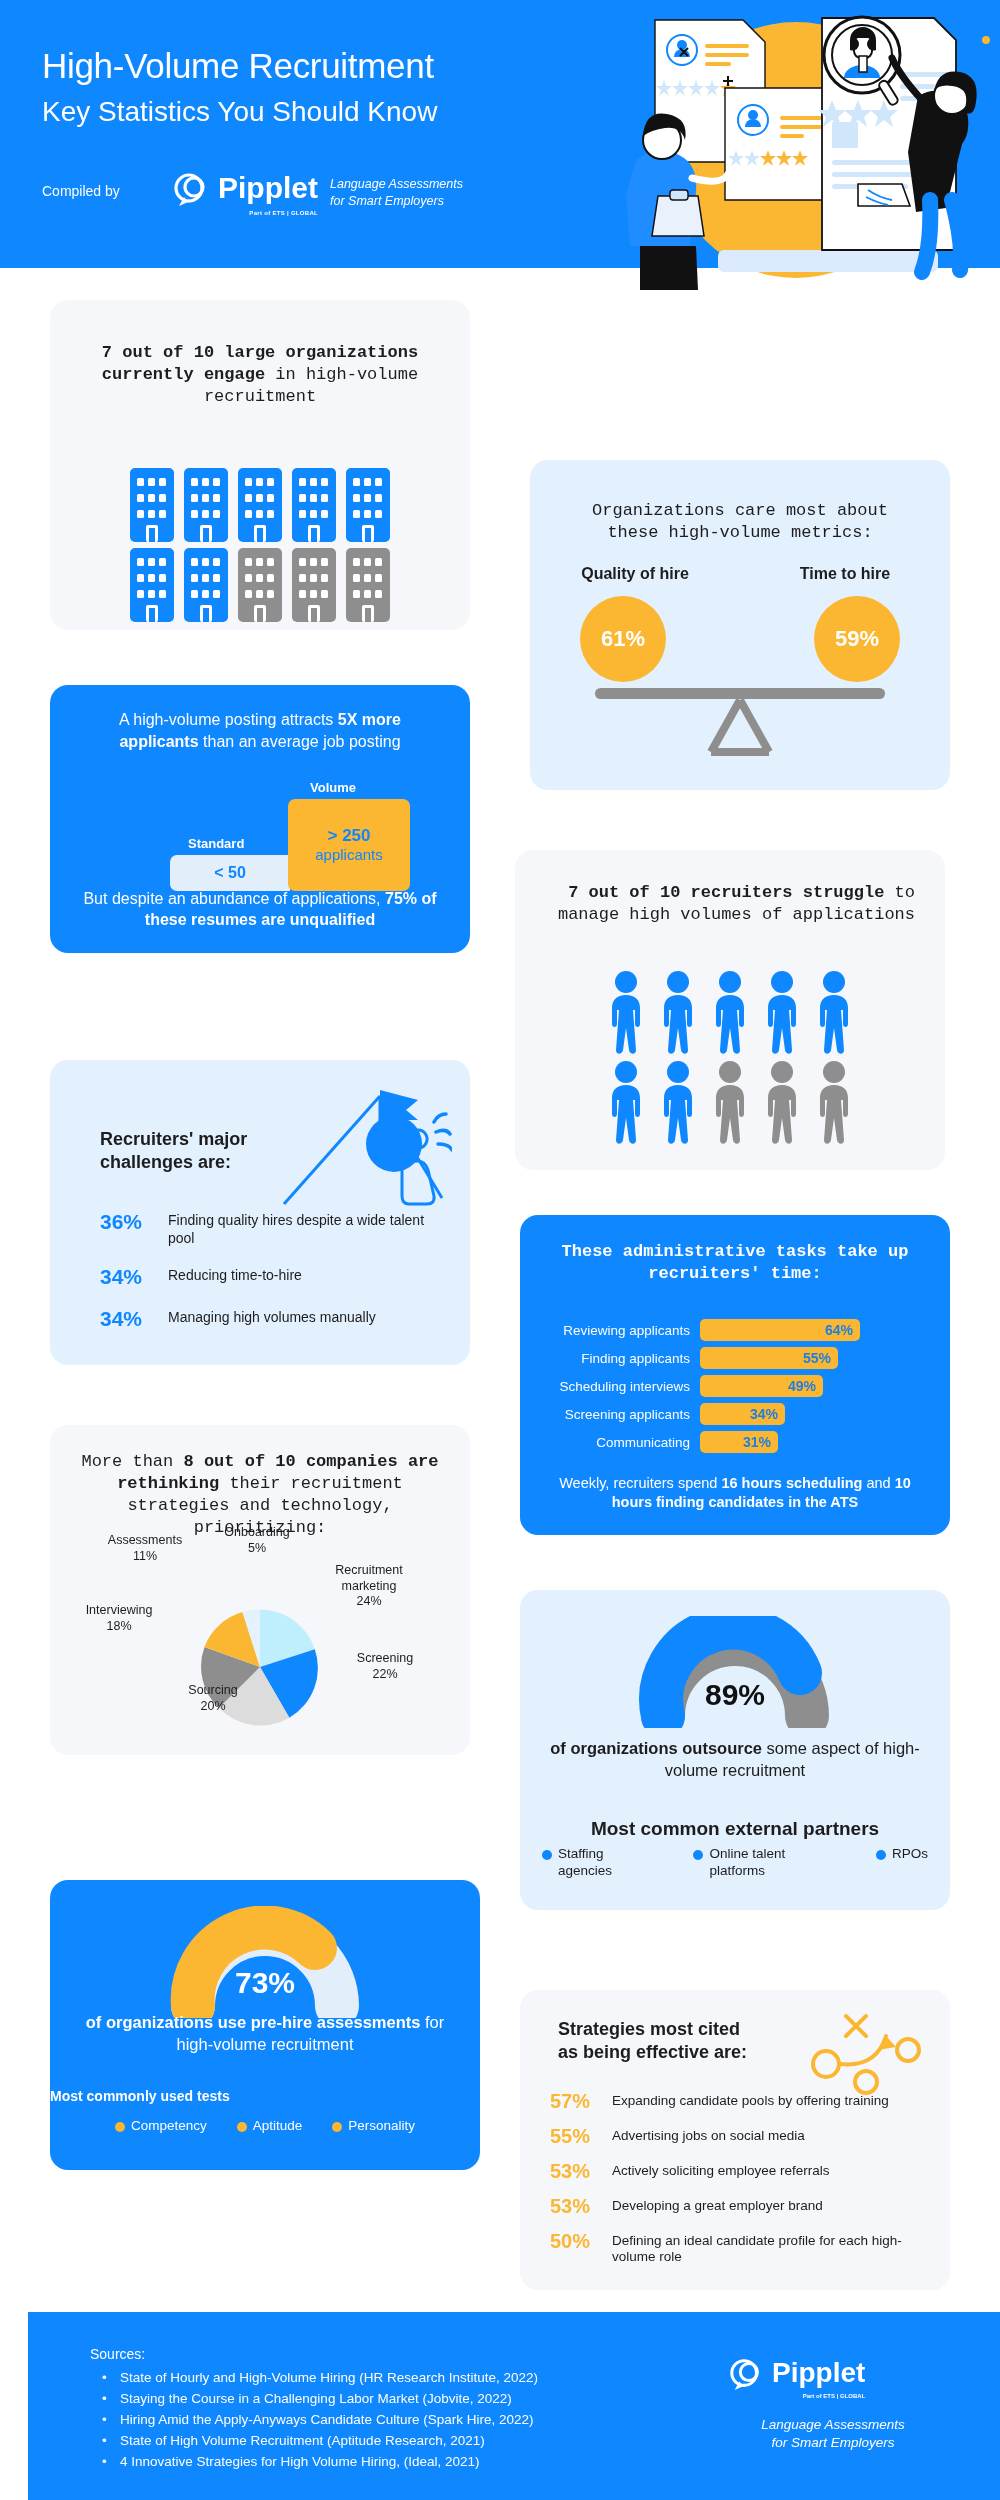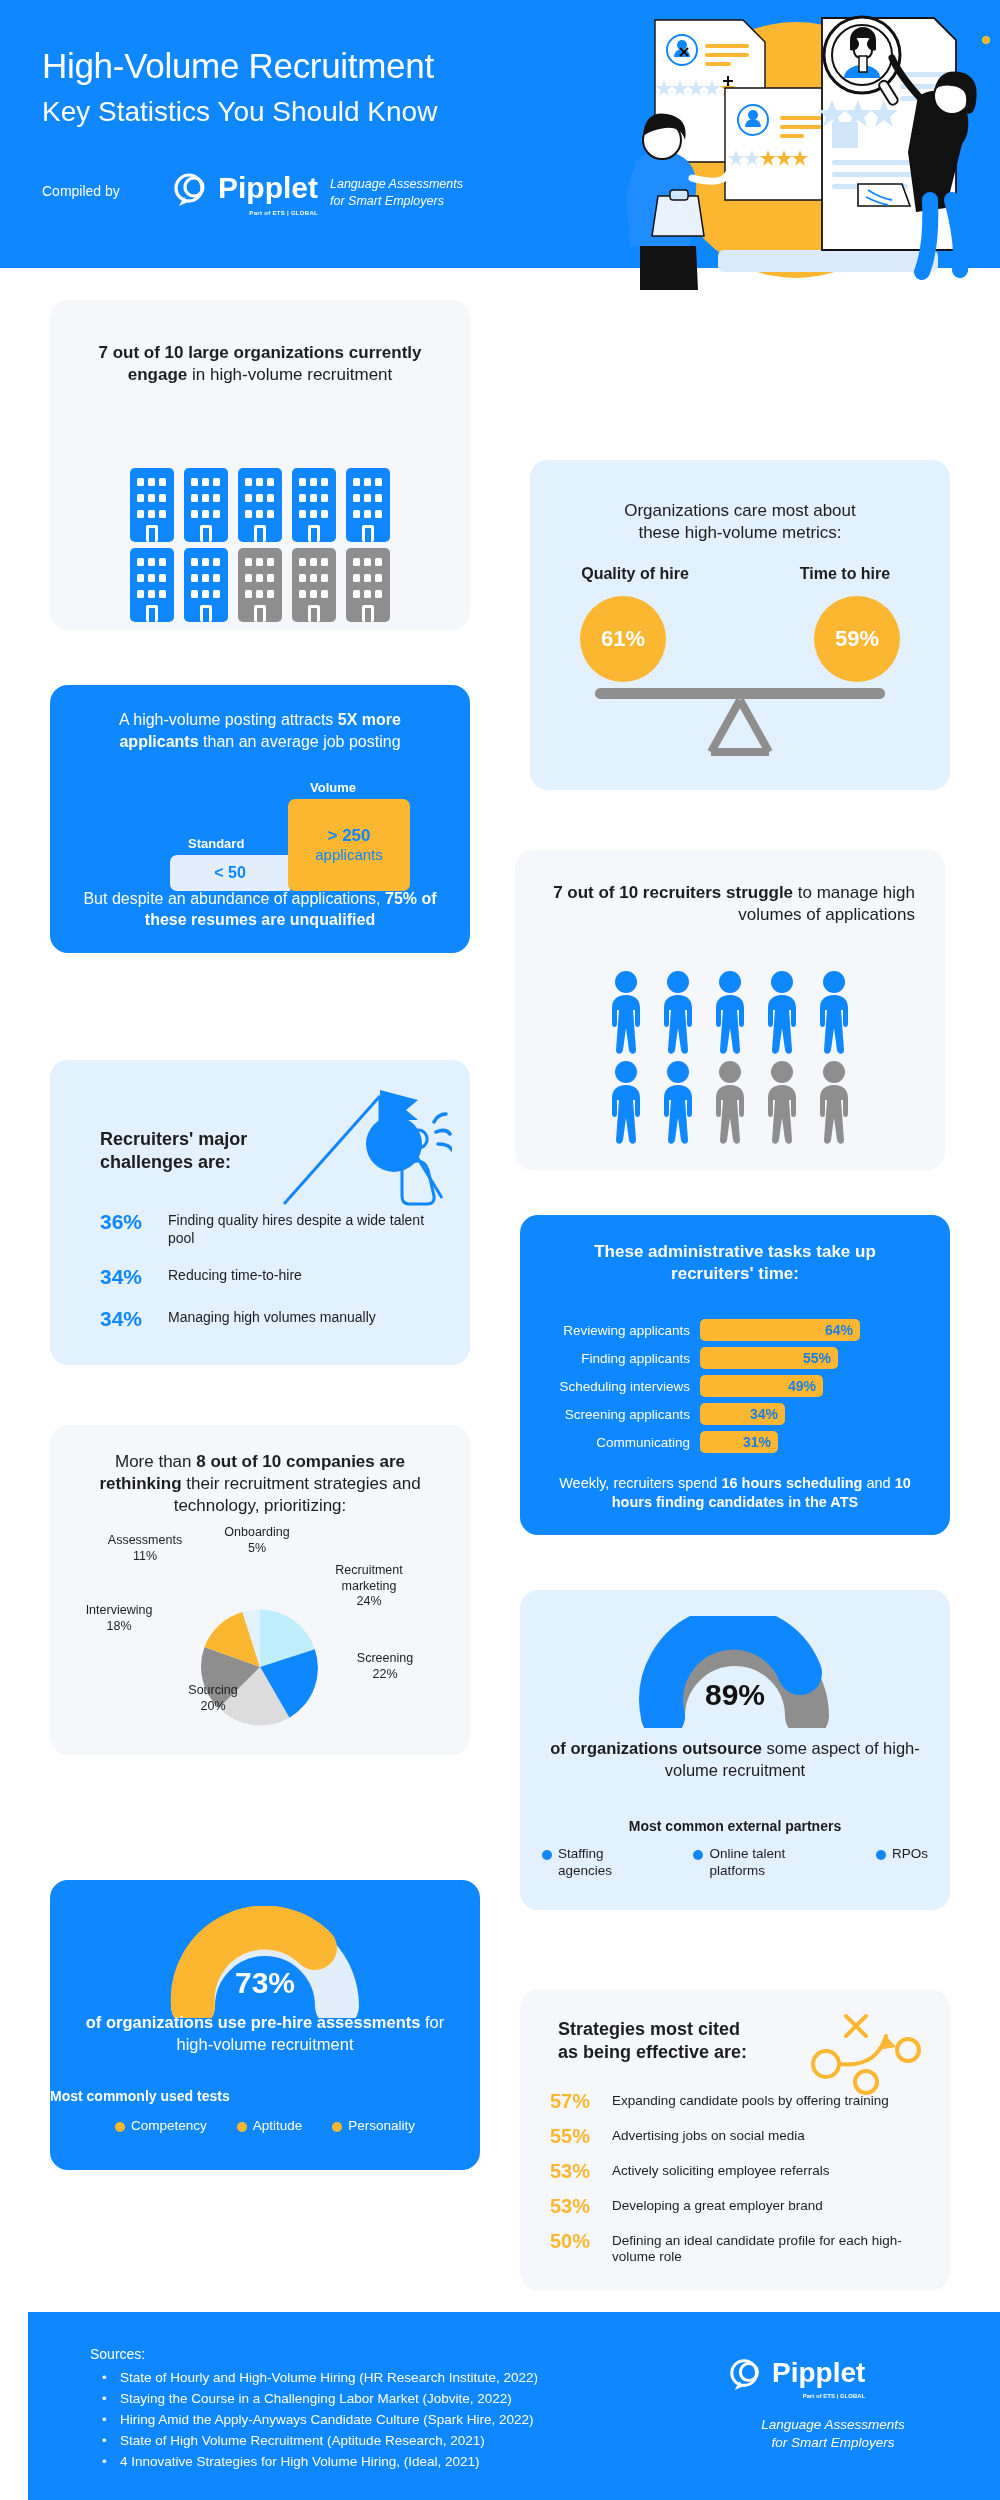--- a/index.html
+++ b/index.html
@@ -48,21 +48,21 @@
   }
   .hero { position: absolute; left: 600px; top: 0; width: 400px; height: 290px; z-index: 4; }
 
   
   .card { position: absolute; border-radius: 18px; }
   .card.grey  { background: #f6f7fb; }
   .card.lblue { background: #e3f0fd; }
   .card.blue  { background: #0e87ff; color:#fff; }
   .card.ring  { box-shadow: 0 0 0 9px #ffffff; }
 
-  .ctitle { font-size: 17px; line-height: 1.3; text-align: center; }
+  .ctitle { font-size: 17px; line-height: 1.3; text-align: center; font-family: Liberation Mono, monospace; }
   .ctitle b { font-weight: bold; }
 
   
   #card-orgs { left: 50px; top: 300px; width: 420px; height: 330px; z-index: 6; }
   #card-orgs .ctitle { margin: 42px 44px 0; }
   .buildings { position:absolute; left:0; right:0; top:168px; display:flex; justify-content:center; flex-wrap:wrap; width:266px; margin:0 auto; gap:6px 6px;}
   .bld { width: 48px; height: 74px; }
 
   
   #card-metrics { left: 530px; top: 460px; width: 420px; height: 330px; z-index: 3; }
@@ -119,21 +119,21 @@
   #card-pie .ctitle { margin: 26px 22px 0; font-size:17px; }
   .pie-wrap { position:absolute; left:0; right:0; top:110px; height:210px; }
   .pie { position:absolute; left:50%; top:68px; transform:translateX(-50%); }
   .plabel { position:absolute; font-size: 12.5px; line-height: 1.25; text-align:center; }
 
   
   #card-89 { left: 520px; top: 1590px; width: 430px; height: 320px; z-index: 3; }
   .gauge { position:absolute; left:50%; top:26px; transform:translateX(-50%); }
   .gauge-num { position:absolute; left:0; right:0; top:88px; text-align:center; font-size:30px; font-weight:bold; color:#111; }
   #card-89 .gcap { position:absolute; left:26px; right:26px; top:148px; text-align:center; font-size:16.5px; line-height:1.32; }
-  #card-89 .sub { position:absolute; left:0; right:0; top:228px; text-align:center; font-size:14px; font-weight:bold; }
+  #card-89 .sub { position:absolute; left:0; right:0; top:228px; text-align:center; font-size:19px; font-weight:bold; }
   .legend { position:absolute; left:22px; right:22px; top:256px; display:flex; justify-content:center; gap:34px; }
   .leg { display:flex; align-items:flex-start; gap:6px; font-size:13.5px; line-height:1.25; }
   .dot { width:10px; height:10px; border-radius:50%; margin-top:4px; flex:0 0 auto; }
 
   
   #card-73 { left: 50px; top: 1880px; width: 430px; height: 290px; z-index: 6; }
   .gauge-num-w { position:absolute; left:0; right:0; top:86px; text-align:center; font-size:30px; font-weight:bold; color:#fff; }
   #card-73 .gcap { position:absolute; left:22px; right:22px; top:132px; text-align:center; font-size:16.5px; line-height:1.32; }
   #card-73 .sub { position:absolute; left:0; right:0; top:208px; text-align:left; font-size:14px; font-weight:bold; }
   #card-73 .legend { top: 238px; gap: 30px; }

